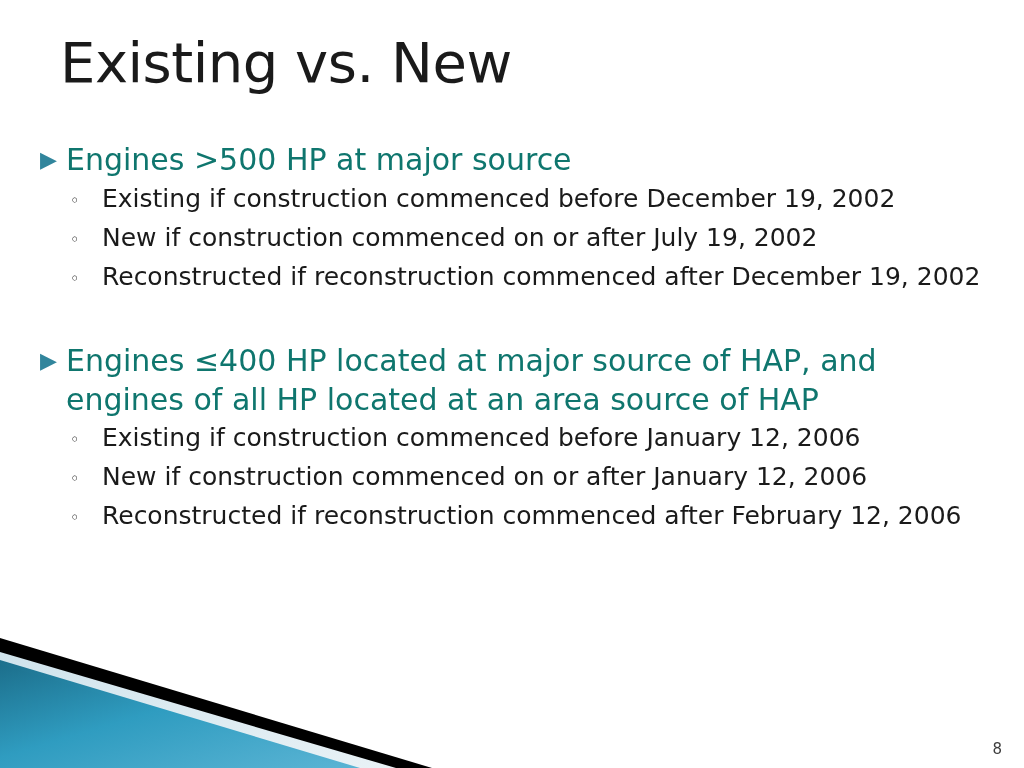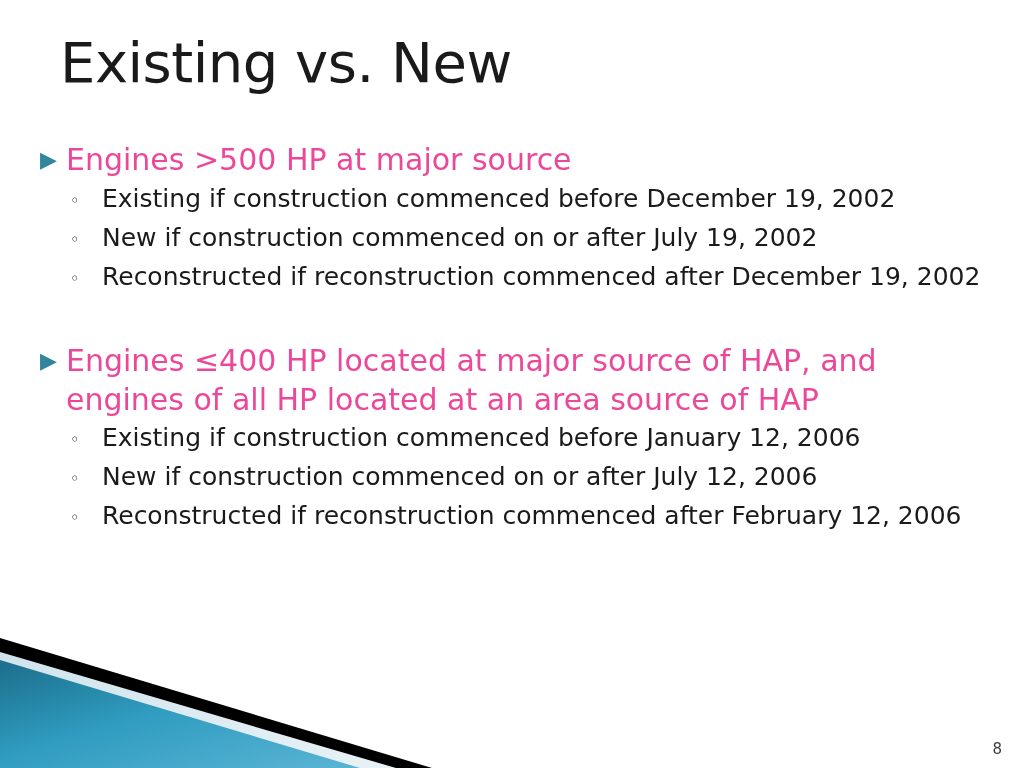--- a/index.html
+++ b/index.html
@@ -47,21 +47,21 @@
     width: 30px;
     color: #31859c;
     font-size: 22px;
     line-height: 40px;
     text-align: left;
     padding-left: 4px;
     box-sizing: border-box;
   }
   .bullet-l1 .text {
     font-size: 30px;
-    color: #ec4899;
+    color: #0f766e;
     line-height: 1.3;
   }
   .sub-list {
     margin: 0 0 0 0;
     padding: 0;
   }
   .bullet-l2 {
     display: flex;
     align-items: flex-start;
     margin: 0 0 1px 0;
@@ -137,21 +137,21 @@
         <span class="marker">▶</span>
         <span class="text">Engines ≤400 HP located at major source of HAP, and engines of all HP located at an area source of HAP</span>
       </div>
       <div class="sub-list">
         <div class="bullet-l2">
           <span class="marker">◦</span>
           <span class="text">Existing if construction commenced before January 12, 2006</span>
         </div>
         <div class="bullet-l2">
           <span class="marker">◦</span>
-          <span class="text">New if construction commenced on or after July 12, 2006</span>
+          <span class="text">New if construction commenced on or after January 12, 2006</span>
         </div>
         <div class="bullet-l2">
           <span class="marker">◦</span>
           <span class="text">Reconstructed if reconstruction commenced after February 12, 2006</span>
         </div>
       </div>
     </div>
 
   </div>
 

